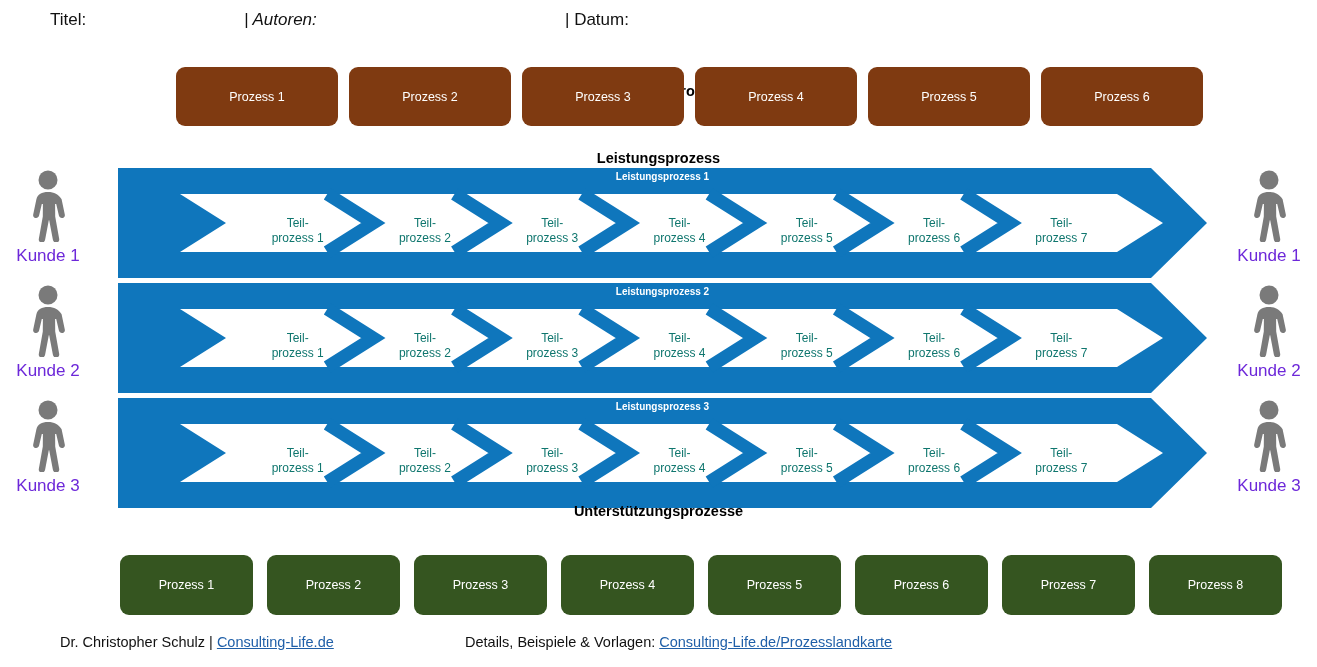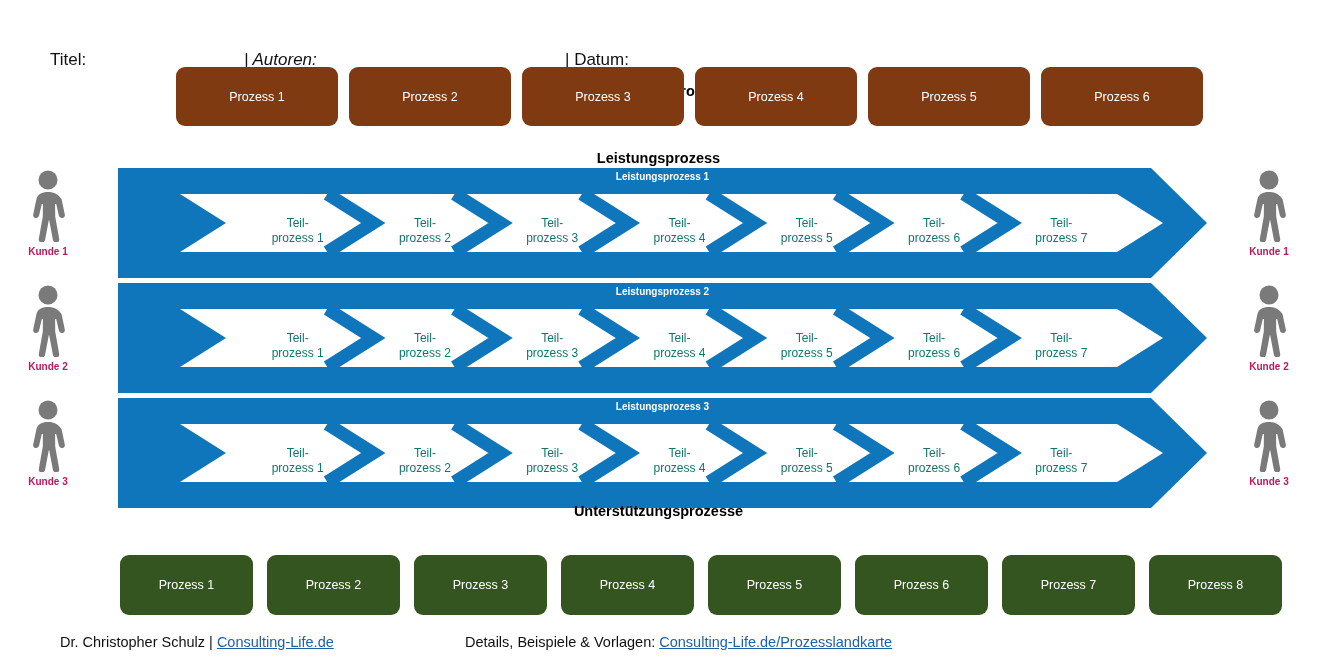--- a/index.html
+++ b/index.html
@@ -16,21 +16,20 @@
     overflow: hidden;
   }
 
   
   #meta-line {
     position: absolute;
     top: 10px;
     left: 0;
     width: 1317px;
     height: 28px;
-    margin-top: 40px;
   }
   .meta-field {
     position: absolute;
     font-size: 17px;
     color: #111111;
     white-space: nowrap;
   }
   #meta-title  { left: 50px;  }
   #meta-authors{ left: 244px; font-style: italic; }
   #meta-date   { left: 565px; }
@@ -90,23 +89,23 @@
     width: 96px;
     text-align: center;
   }
   .customer .figure {
     display: block;
     margin: 0 auto;
   }
   .customer .customer-label {
     display: block;
     margin-top: 4px;
-    font-size: 10px;
-    font-weight: bold;
-    color: #be185d;
+    font-size: 17px;
+    font-weight: normal;
+    color: #6d28d9;
   }
   #cust-left-1  { left: 0px;    top: 170px; }
   #cust-left-2  { left: 0px;    top: 285px; }
   #cust-left-3  { left: 0px;    top: 400px; }
   #cust-right-1 { left: 1221px; top: 170px; }
   #cust-right-2 { left: 1221px; top: 285px; }
   #cust-right-3 { left: 1221px; top: 400px; }
 
   
   .band {

